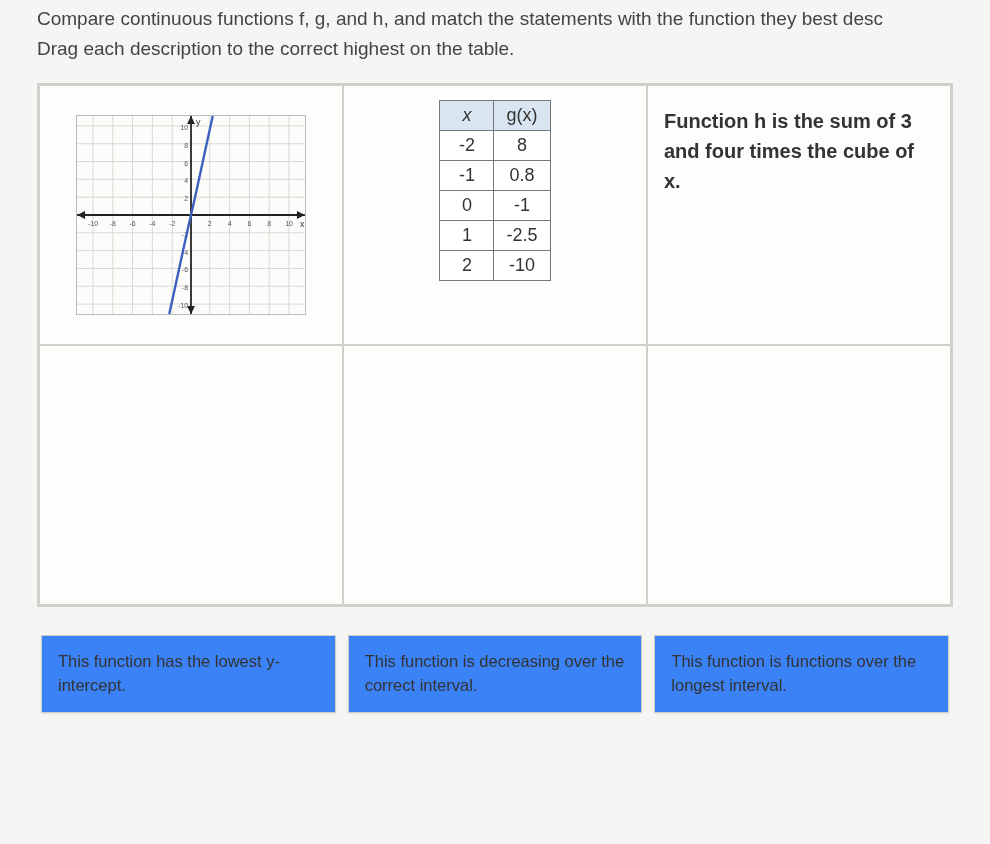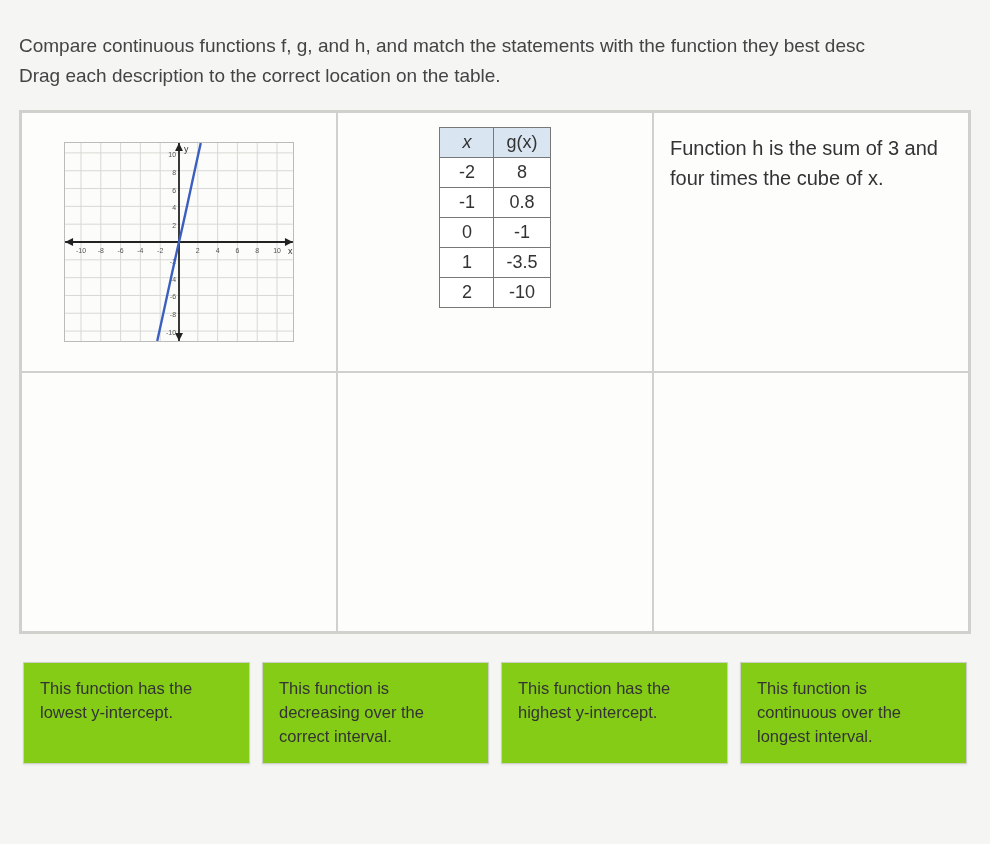--- a/index.html
+++ b/index.html
@@ -5,22 +5,21 @@
   * { box-sizing: border-box; margin: 0; padding: 0; }
   body {
     font-family: Arial, Helvetica, sans-serif;
     background: #f5f5f3;
     width: 990px;
     height: 844px;
     overflow: hidden;
     color: #3a3a3a;
   }
   .page {
-    padding: 0 19px;
-    margin-top: 27px;
+    padding: 0 37px;
   }
   .prompt {
     font-size: 19px;
     line-height: 1.6;
     color: #444;
     margin-bottom: 18px;
     padding-top: 4px;
   }
   .main-table {
     border: 2px solid #d0d0cc;
@@ -32,21 +31,21 @@
   }
   .cell {
     border: 1px solid #d0d0cc;
     padding: 14px;
     display: flex;
     align-items: flex-start;
     justify-content: center;
   }
   .cell-graph { align-items: center; }
   .cell-gtable { align-items: flex-start; justify-content: center; }
-  .cell-text { justify-content: flex-start; }
+  .cell-text { justify-content: flex-start; font-weight: bold; }
 
   
   .graph {
     width: 230px;
     height: 200px;
     background: #fcfcfa;
     position: relative;
     border: 1px solid #bbb;
   }
   .graph svg { width: 100%; height: 100%; display: block; }
@@ -79,40 +78,40 @@
   }
 
   
   .tile-row {
     display: flex;
     gap: 12px;
     justify-content: center;
     padding: 0 4px;
   }
   .tile {
-    background: #84cc16;
+    background: #3b82f6;
     border: 1px solid #cfcfca;
     padding: 14px 16px;
     font-size: 16.5px;
     line-height: 1.45;
     color: #333;
     cursor: grab;
     flex: 1;
     text-align: left;
     box-shadow: 0 1px 2px rgba(0,0,0,.08);
   }
 </style>
 </head>
 <body>
 
 <div class="page">
 
   <div class="prompt">
     <span>Compare continuous functions f, g, and h, and match the statements with the function they best desc</span><br>
-    <span>Drag each description to the correct location on the table.</span>
+    <span>Drag each description to the correct highest on the table.</span>
   </div>
 
   <div class="main-table">
 
     <div class="cell cell-graph">
       <div class="graph">
         <svg viewBox="0 0 230 200">
 
           <g stroke="#d8d8d4" stroke-width="1">
             <line x1="0" y1="10" x2="230" y2="10"></line>
@@ -193,21 +192,21 @@
         <tr>
               <td>-1</td>
               <td>0.8</td>
             </tr>
         <tr>
               <td>0</td>
               <td>-1</td>
             </tr>
         <tr>
               <td>1</td>
-              <td>-3.5</td>
+              <td>-2.5</td>
             </tr>
         <tr>
               <td>2</td>
               <td>-10</td>
             </tr>
       </tbody>
         </table>
     </div>
 
     <div class="cell cell-text">
@@ -216,17 +215,16 @@
 
     <div class="cell"></div>
     <div class="cell"></div>
     <div class="cell"></div>
 
   </div>
 
   <div class="tile-row">
     <div class="tile">This function has the lowest y-intercept.</div>
     <div class="tile">This function is decreasing over the correct interval.</div>
-    <div class="tile">This function has the highest y-intercept.</div>
-    <div class="tile">This function is continuous over the longest interval.</div>
+    <div class="tile">This function is functions over the longest interval.</div>
   </div>
 
 </div>
 
 </body></html>

